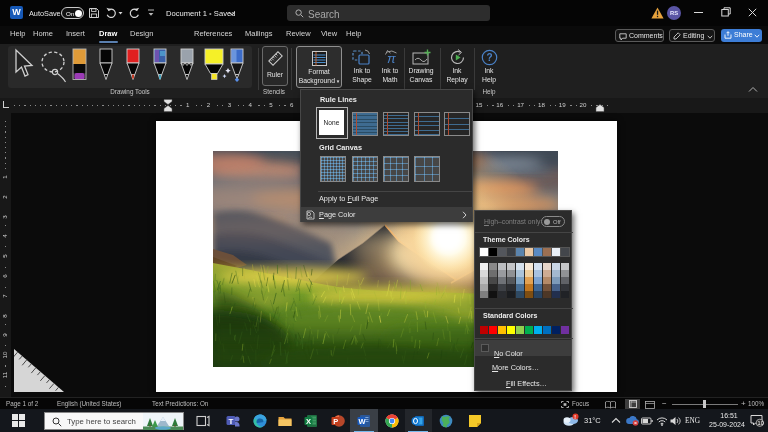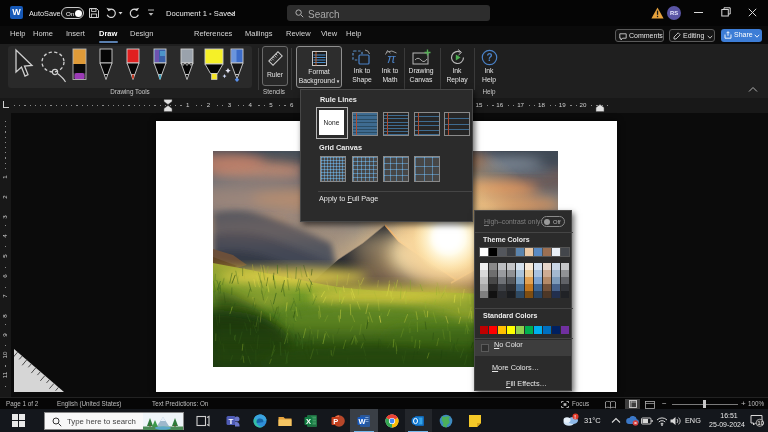--- a/index.html
+++ b/index.html
@@ -851,20 +851,31 @@
  <div class="abs" style="left:143px;top:22px;width:26px;height:24px;border:1px solid #8a8a8a;background:repeating-linear-gradient(180deg,#262626 0 4.8px,#3e6b90 4.8px 5.8px);">
    <div class="abs" style="left:3px;top:0;width:1px;height:100%;background:#b04c32;"></div>
  </div>
  <div class="mhead" style="left:18px;top:53px;">Grid Canvas</div>
  <div class="abs" style="left:19px;top:66px;width:26px;height:26px;border:1px solid #8a8a8a;background:repeating-linear-gradient(180deg,#3e6b90 0 1px,#262626 1px 3px),repeating-linear-gradient(90deg,#3e6b90 0 1px,#262626 1px 3px);background-blend-mode:screen;"></div>
  <div class="abs" style="left:50.5px;top:66px;width:26px;height:26px;border:1px solid #8a8a8a;background:repeating-linear-gradient(180deg,#3e6b90 0 1px,#262626 1px 4px),repeating-linear-gradient(90deg,#3e6b90 0 1px,#262626 1px 4px);background-blend-mode:screen;"></div>
  <div class="abs" style="left:81.5px;top:66px;width:26px;height:26px;border:1px solid #8a8a8a;background:repeating-linear-gradient(180deg,#3e6b90 0 1px,#262626 1px 6px),repeating-linear-gradient(90deg,#3e6b90 0 1px,#262626 1px 6px);background-blend-mode:screen;"></div>
  <div class="abs" style="left:112.5px;top:66px;width:26px;height:26px;border:1px solid #8a8a8a;background:repeating-linear-gradient(180deg,#3e6b90 0 1px,#262626 1px 8.5px),repeating-linear-gradient(90deg,#3e6b90 0 1px,#262626 1px 8.5px);background-blend-mode:screen;"></div>
  <div class="msep" style="left:17px;top:100.5px;width:154px;"></div>
  <div class="mtxt" style="left:18px;top:104px;">Apply to <u>F</u>ull Page</div>
+ <div class="abs" style="left:0;top:117px;width:171px;height:15px;background:#3d3d3d;">
+   <svg class="abs" style="left:4px;top:3px" width="10" height="10" viewBox="0 0 10 10">
+          <path d="M2 1 h5 l2 2 v6 h-7 z" fill="none" stroke="#c8c8c8" stroke-width="0.9"></path>
+          <circle cx="4" cy="4" r="1.6" fill="none" stroke="#c8c8c8" stroke-width="0.8"></circle>
+          <path d="M3 8.5 q2 -2.5 4 -1" fill="none" stroke="#c8c8c8" stroke-width="0.8"></path>
+        </svg>
+   <span class="mtxt" style="left:18px;top:3px;"><u>P</u>age Color</span>
+   <svg class="abs" style="left:161px;top:4px" width="5" height="8" viewBox="0 0 5 8">
+          <path d="M1 0.8 L4 4 L1 7.2" fill="none" stroke="#d0d0d0" stroke-width="1"></path>
+        </svg>
+ </div>
 </div>
 <div class="menu" style="left:474px;top:210px;width:98px;height:181px;">
  <div class="abs" style="left:9px;top:7px;font-size:6.8px;color:#7f7f7f;"><span style="text-decoration:underline">H</span>igh–contrast only</div>
  <div class="abs" style="left:66px;top:5px;width:24px;height:11px;border:1px solid #8a8a8a;border-radius:6px;background:#2b2b2b;">
    <span class="abs" style="left:1.5px;top:1.5px;width:6px;height:6px;background:#9a9a9a;border-radius:50%;"></span>
    <span class="abs" style="left:11px;top:2px;font-size:5.8px;color:#b8b8b8;">Off</span>
  </div>
  <div class="msep" style="left:0px;top:20.5px;width:98px;"></div>
  <div class="mhead" style="left:8px;top:24.5px;font-size:7px;">Theme Colors</div>
  <div class="abs" style="left:5.0px;top:37px;width:7.5px;height:7.5px;background:#ffffff;outline:0.5px solid #555;"></div>
@@ -935,21 +946,21 @@
       <div class="abs" style="left:32.0px;top:115px;width:7.5px;height:8px;background:#ffff00;"></div>
       <div class="abs" style="left:41.0px;top:115px;width:7.5px;height:8px;background:#92d050;"></div>
       <div class="abs" style="left:50.0px;top:115px;width:7.5px;height:8px;background:#00b050;"></div>
       <div class="abs" style="left:59.0px;top:115px;width:7.5px;height:8px;background:#00b0f0;"></div>
       <div class="abs" style="left:68.0px;top:115px;width:7.5px;height:8px;background:#0070c0;"></div>
       <div class="abs" style="left:77.0px;top:115px;width:7.5px;height:8px;background:#002060;"></div>
       <div class="abs" style="left:86.0px;top:115px;width:7.5px;height:8px;background:#7030a0;"></div>
  <div class="msep" style="left:0px;top:127px;width:98px;"></div>
  <div class="abs" style="left:0;top:129px;width:96px;height:16px;background:#3d3d3d;">
    <div class="abs" style="left:6px;top:3.5px;width:8px;height:8px;border:1px solid #5a5a5a;background:#2f2f2f;"></div>
-   <span class="mtxt" style="left:19px;top:0;"><u>N</u>o Color</span>
+   <span class="mtxt" style="left:19px;top:9px;"><u>N</u>o Color</span>
  </div>
  <div class="mtxt" style="left:17px;top:152px;"><u>M</u>ore Colors…</div>
  <div class="mtxt" style="left:17px;top:168px;margin-left:14px;"><u>F</u>ill Effects…</div>
 </div>
 
 <div id="statusbar">
  <span class="st" style="left:6px;">Page 1 of 2</span>
  <span class="st" style="left:57px;">English (United States)</span>
  <span class="st" style="left:152px;">Text Predictions: On</span>
  <svg class="abs" style="left:561px;top:3px" width="8" height="7" viewBox="0 0 8 7">
@@ -1092,21 +1103,21 @@
         <rect x="10.5" y="3" width="1.2" height="2" fill="#d8d8d8"></rect>
       </svg>
  <svg class="abs" style="left:656px;top:6.5px" width="12" height="10" viewBox="0 0 12 10">
         <path d="M1 4 a7 7 0 0 1 10 0 M2.8 6 a4.5 4.5 0 0 1 6.4 0 M4.6 7.8 a2 2 0 0 1 2.8 0" fill="none" stroke="#d8d8d8" stroke-width="1"></path>
         <circle cx="6" cy="9" r="0.9" fill="#d8d8d8"></circle>
       </svg>
  <svg class="abs" style="left:670px;top:6.5px" width="11" height="10" viewBox="0 0 11 10">
         <path d="M0.5 3.5 h2 L5.5 1 v8 L2.5 6.5 h-2 Z" fill="#d8d8d8"></path>
         <path d="M7 3 a3 3 0 0 1 0 4 M8.6 1.6 a5 5 0 0 1 0 6.8" fill="none" stroke="#d8d8d8" stroke-width="0.9"></path>
       </svg>
- <span class="abs" style="left:685px;top:7px;font-size:7.3px;color:#e8e8e8;">ENG</span>
+ <span class="abs" style="left:685px;top:7px;font-size:7.3px;color:#e8e8e8;font-family:Liberation Serif, serif;">ENG</span>
  <span class="abs" style="left:712px;top:2.5px;width:34px;text-align:center;font-size:7px;color:#e8e8e8;">16:51</span>
  <span class="abs" style="left:702px;top:12px;width:50px;text-align:center;font-size:7px;color:#e8e8e8;">25-09-2024</span>
  <svg class="abs" style="left:750px;top:5px" width="14" height="13" viewBox="0 0 14 13">
         <path d="M1 1.5 h11 v7.5 h-6.5 l-2 2 v-2 H1 Z" fill="none" stroke="#d8d8d8" stroke-width="1"></path>
         <circle cx="9.8" cy="8.8" r="3.6" fill="#2b2b2b" stroke="#d8d8d8" stroke-width="0.7"></circle>
         <text x="7.6" y="11" font-size="5.5" fill="#fff">10</text>
       </svg>
 
 </div>
 

